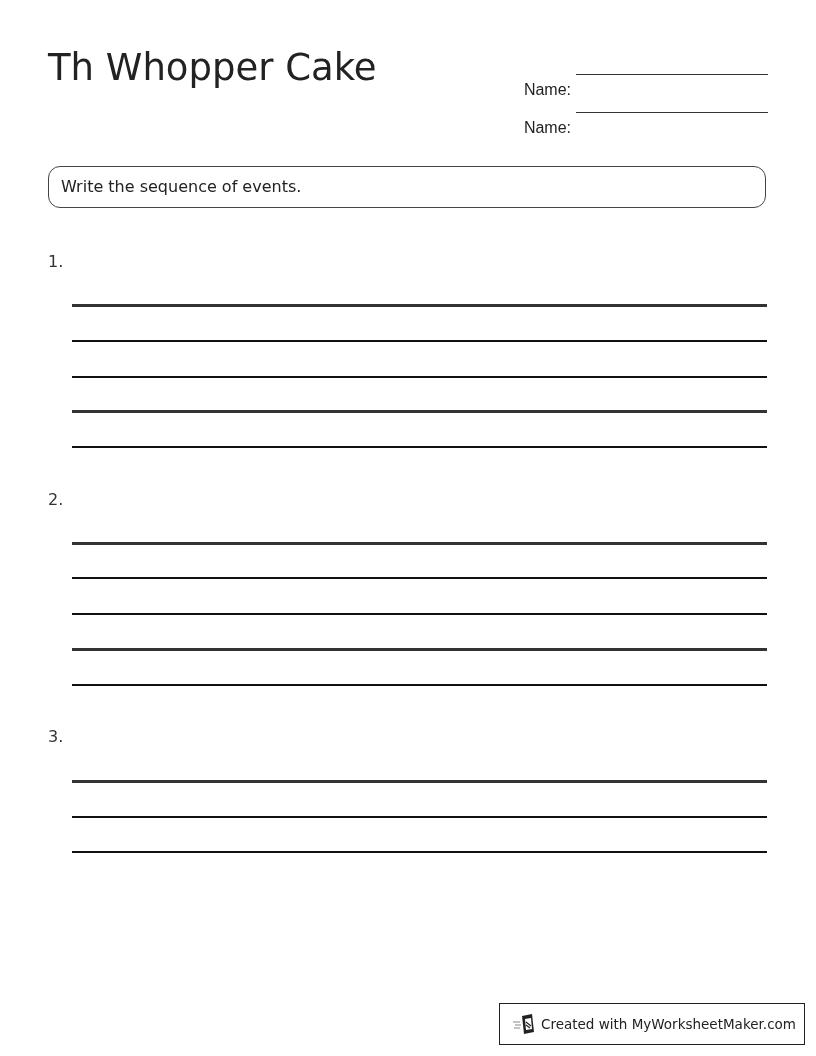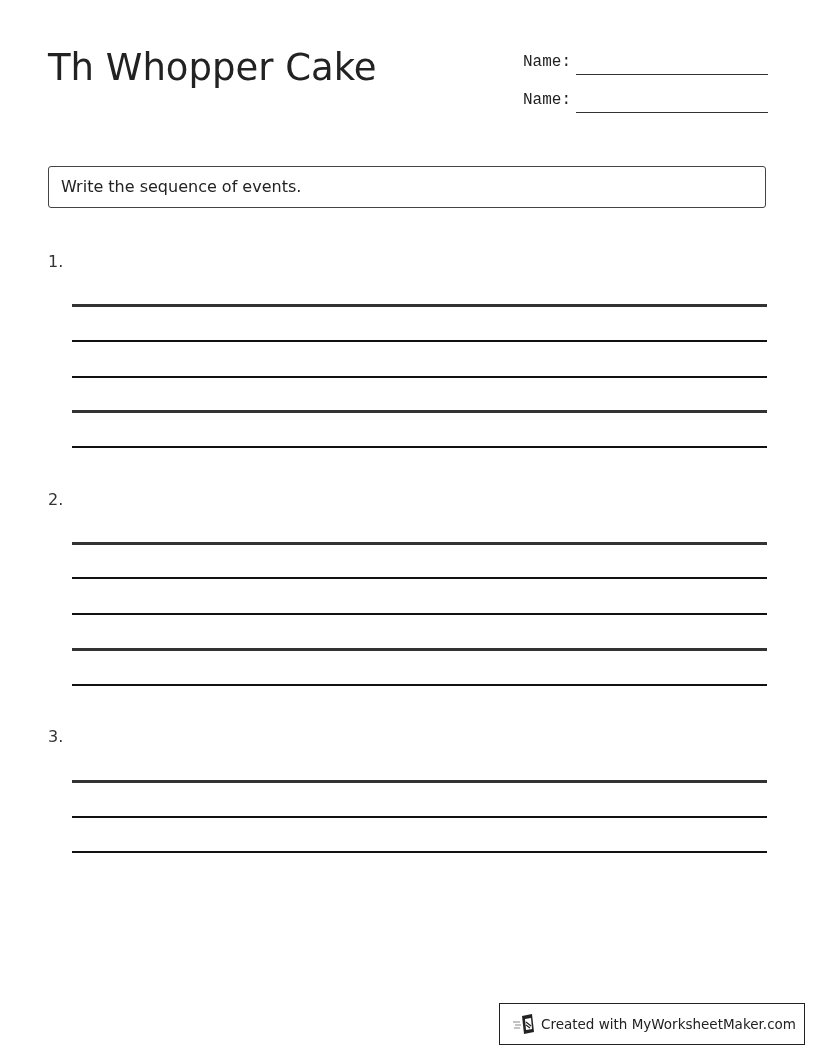--- a/index.html
+++ b/index.html
@@ -1,21 +1,21 @@
 <!DOCTYPE html>
 <html><head>
   <meta charset="utf-8">
   <style>
     html, body { margin: 0; padding: 0; background: #ffffff; }
     body { width: 816px; height: 1056px; position: relative; overflow: hidden; color: #222; }
     .title { position: absolute; left: 48px; top: 46px; font-family: "DejaVu Sans", sans-serif; font-size: 37px; color: #222; letter-spacing: 0px; }
-    .field { position: absolute; font-family: Liberation Mono, monospace; font-size: 16px; color: #222; }
+    .field { position: absolute; font-family: Liberation Sans, sans-serif; font-size: 16px; color: #222; margin-top: 28px; }
     .field-label { position: absolute; text-align: right; width: 90px; }
     .field-line { position: absolute; height: 1px; background: #333; }
-    .instr-box { position: absolute; left: 48px; top: 166px; width: 718px; height: 42px; border: 1px solid #444; border-radius: 3px; box-sizing: border-box; }
+    .instr-box { position: absolute; left: 48px; top: 166px; width: 718px; height: 42px; border: 1px solid #444; border-radius: 12px; box-sizing: border-box; }
     .instr-text { position: absolute; left: 12px; top: 10px; font-family: "DejaVu Sans", sans-serif; font-size: 16px; color: #222; }
     .q-num { position: absolute; left: 48px; font-family: "DejaVu Sans", sans-serif; font-size: 16px; color: #333; }
     .wline { position: absolute; left: 72px; width: 695px; height: 2px; background: #111; }
     .wline.heavy { background: #333; height: 3px; }
     .footer { position: absolute; left: 499px; top: 1003px; width: 306px; height: 42px; border: 1px solid #222; box-sizing: border-box; }
     .footer-icon { position: absolute; left: 12px; top: 10px; width: 24px; height: 20px; }
     .footer-text { position: absolute; left: 41px; top: 12px; font-family: "DejaVu Sans", sans-serif; font-size: 13.5px; color: #222; white-space: nowrap; }
   </style>
 </head>
 <body>

